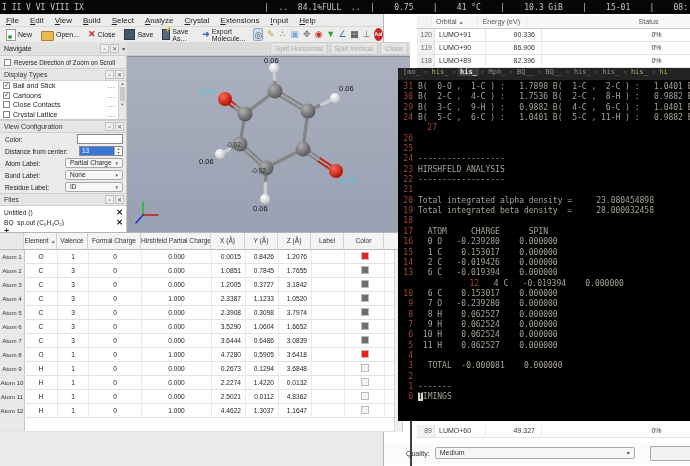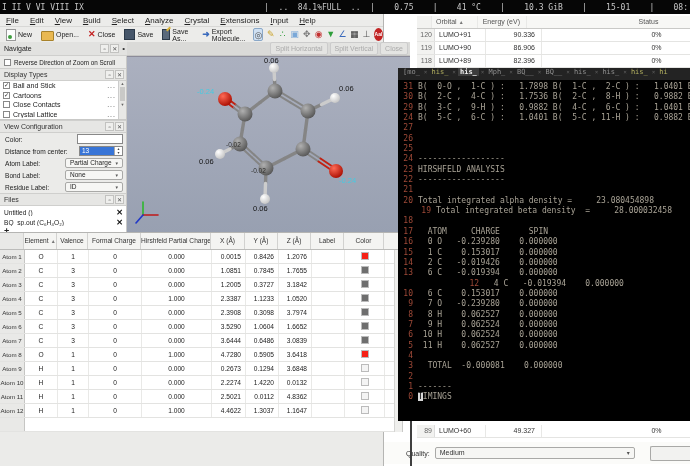--- a/index.html
+++ b/index.html
@@ -614,29 +614,29 @@
       <span class="tsep">×</span>
       <span class="ttab olive">his_</span>
       <span class="tsep">×</span>
       <span class="ttab olive">hi</span>
     </div>
   <div class="term-body" id="term-body">
       <div class="tline" style="height: 10.35px;"><span class="lnum">31</span><span class="ltext">B(  0-O ,  1-C ) :   1.7898 B(  1-C ,  2-C ) :   1.0401 B(  1-C</span></div>
       <div class="tline" style="height: 10.35px;"><span class="lnum">30</span><span class="ltext">B(  2-C ,  4-C ) :   1.7536 B(  2-C ,  8-H ) :   0.9882 B(  3-C</span></div>
       <div class="tline" style="height: 10.35px;"><span class="lnum">29</span><span class="ltext">B(  3-C ,  9-H ) :   0.9882 B(  4-C ,  6-C ) :   1.0401 B(  4-C</span></div>
       <div class="tline" style="height: 10.35px;"><span class="lnum">24</span><span class="ltext">B(  5-C ,  6-C ) :   1.0401 B(  5-C , 11-H ) :   0.9882 B(  6-C</span></div>
-      <div class="tline" style="height: 10.35px;"><span class="lnum">27</span><span class="ltext"></span></div>
+      <div class="tline" style="height: 10.35px; margin-left: 24px;"><span class="lnum">27</span><span class="ltext"></span></div>
       <div class="tline" style="height: 10.35px;"><span class="lnum">26</span><span class="ltext"></span></div>
       <div class="tline" style="height: 10.35px;"><span class="lnum">25</span><span class="ltext"></span></div>
       <div class="tline" style="height: 10.35px;"><span class="lnum">24</span><span class="ltext">------------------</span></div>
       <div class="tline" style="height: 10.35px;"><span class="lnum">23</span><span class="ltext">HIRSHFELD ANALYSIS</span></div>
       <div class="tline" style="height: 10.35px;"><span class="lnum">22</span><span class="ltext">------------------</span></div>
       <div class="tline" style="height: 10.35px;"><span class="lnum">21</span><span class="ltext"></span></div>
       <div class="tline" style="height: 10.35px;"><span class="lnum">20</span><span class="ltext">Total integrated alpha density =     23.080454898</span></div>
-      <div class="tline" style="height: 10.35px; justify-content: center;"><span class="lnum">19</span><span class="ltext">Total integrated beta density  =     28.000032458</span></div>
+      <div class="tline" style="height: 10.35px;"><span class="lnum">19</span><span class="ltext">Total integrated beta density  =     28.000032458</span></div>
       <div class="tline" style="height: 10.35px;"><span class="lnum">18</span><span class="ltext"></span></div>
       <div class="tline" style="height: 10.35px;"><span class="lnum">17</span><span class="ltext">  ATOM     CHARGE      SPIN</span></div>
       <div class="tline" style="height: 10.35px;"><span class="lnum">16</span><span class="ltext">  0 O   -0.239280    0.000000</span></div>
       <div class="tline" style="height: 10.35px;"><span class="lnum">15</span><span class="ltext">  1 C    0.153017    0.000000</span></div>
       <div class="tline" style="height: 10.35px;"><span class="lnum">14</span><span class="ltext">  2 C   -0.019426    0.000000</span></div>
       <div class="tline" style="height: 10.35px;"><span class="lnum">13</span><span class="ltext">  6 C   -0.019394    0.000000</span></div>
       <div class="tline" style="height: 10.35px; justify-content: center;"><span class="lnum">12</span><span class="ltext">  4 C   -0.019394    0.000000</span></div>
       <div class="tline" style="height: 10.35px;"><span class="lnum">10</span><span class="ltext">  6 C    0.153017    0.000000</span></div>
       <div class="tline" style="height: 10.35px;"><span class="lnum">9</span><span class="ltext">  7 O   -0.239280    0.000000</span></div>
       <div class="tline" style="height: 10.35px;"><span class="lnum">8</span><span class="ltext">  8 H    0.062527    0.000000</span></div>

